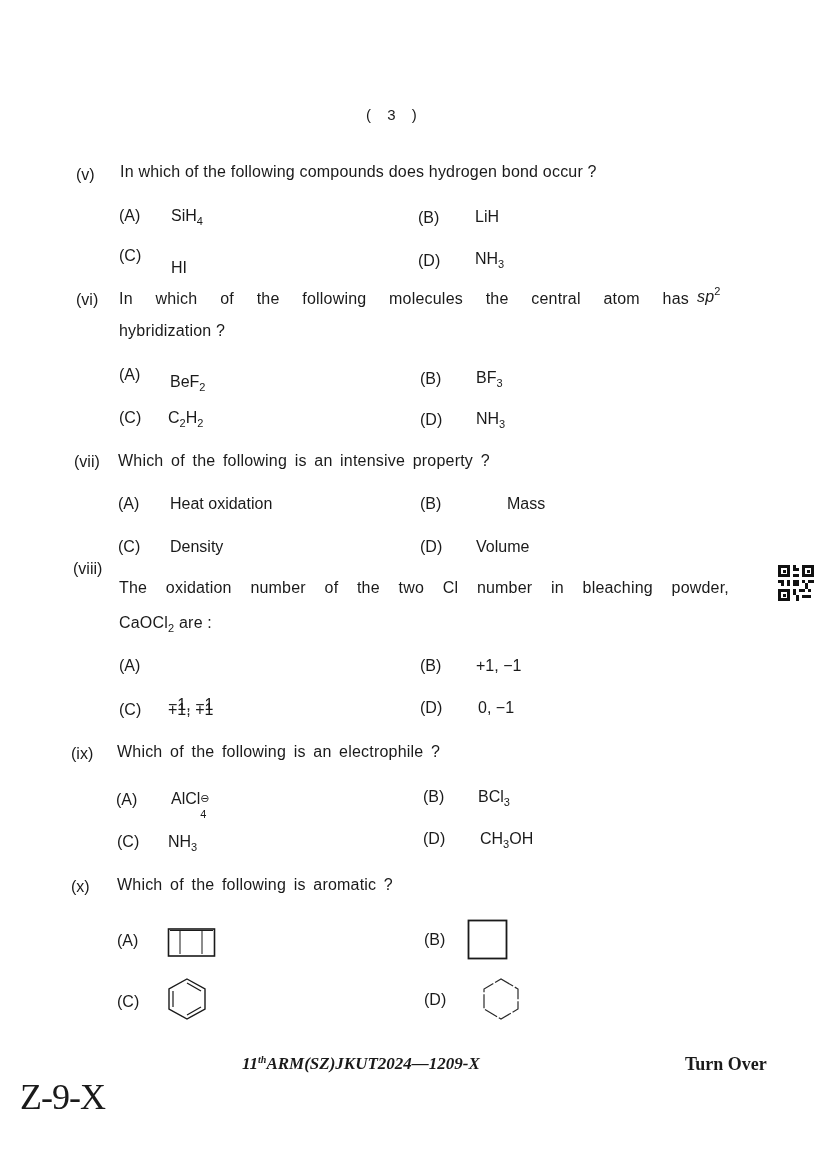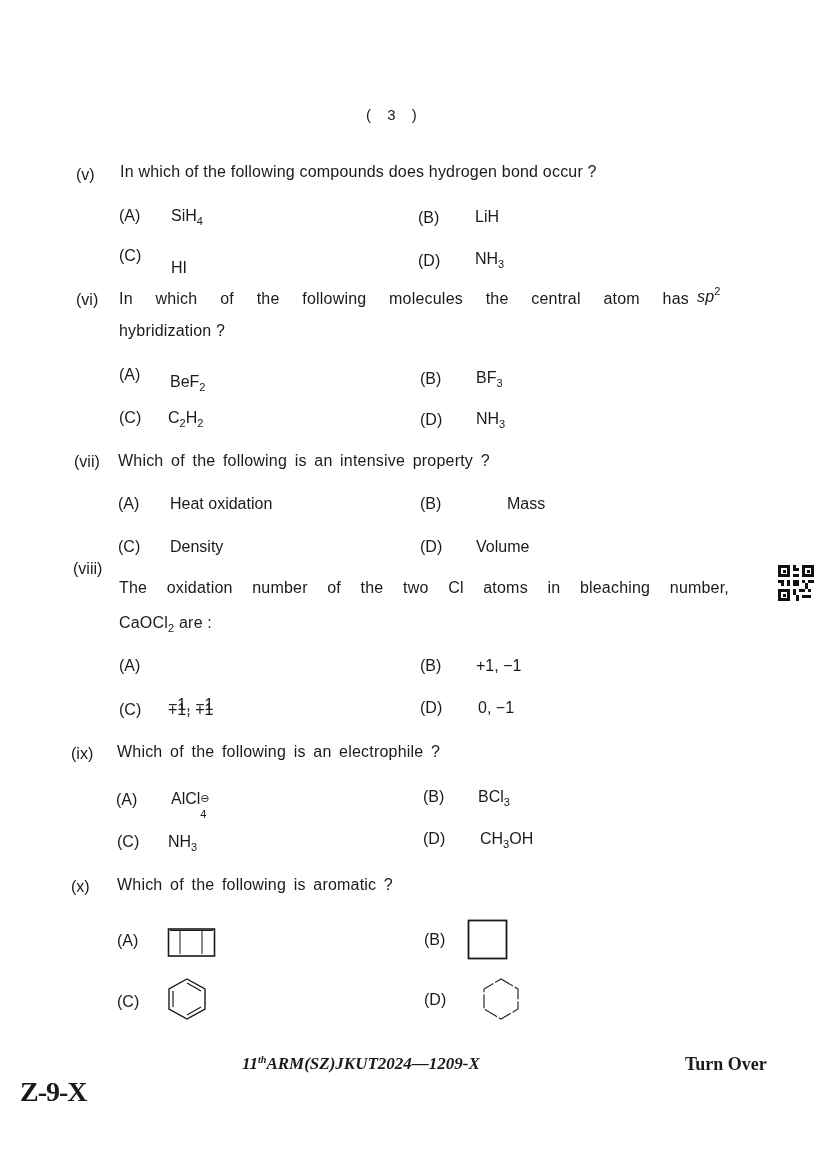--- a/index.html
+++ b/index.html
@@ -14,21 +14,21 @@
     .qtext { font-size: 16px; letter-spacing: 0.2px; white-space: nowrap; }
     .qtext.justify { text-align: justify; text-align-last: justify; }
     .opt-label { font-size: 16px; }
     .opt-val { font-size: 16px; white-space: nowrap; }
     sub { font-size: 11px; vertical-align: -4px; line-height: 0; }
     sup { font-size: 11px; vertical-align: 7px; line-height: 0; }
     .italic-sp { font-style: italic; }
     .footer-code { font-family: "Liberation Serif", "DejaVu Serif", serif; font-style: italic; font-weight: bold; font-size: 17px; left: 242px; top: 1054px; }
     .footer-code sup { font-size: 10px; vertical-align: 6px; }
     .turn-over { font-family: "Liberation Serif", "DejaVu Serif", serif; font-weight: bold; font-size: 18px; left: 685px; top: 1054px; }
-    .series { font-family: "Liberation Serif", "DejaVu Serif", serif; font-weight: bold; font-size: 28px; left: 20px; top: 1076px; letter-spacing: -1px; }
+    .series { font-family: "Liberation Serif", "DejaVu Serif", serif; font-weight: normal; font-size: 36px; left: 20px; top: 1076px; letter-spacing: -1px; }
     .qr { left: 778px; top: 565px; width: 36px; height: 36px; }
   </style>
 </head>
 <body>
 
 <div class="abs page-num">( 3 )</div>
 
 <div>
   <div class="abs qnum" style="left:76px;top:166px;">(v)</div>
   <div class="abs qtext" style="left:120px;top:163px;">In which of the following compounds does hydrogen bond occur ?</div>
@@ -95,21 +95,21 @@
       <rect x="5" y="8" width="1" height="2" fill="#111"></rect>
       <rect x="7" y="8" width="2" height="1" fill="#111"></rect>
     <rect x="8" y="10" width="3" height="1" fill="#111"></rect>
       <rect x="6" y="10" width="1" height="2" fill="#111"></rect>
       <rect x="10" y="8" width="1" height="1" fill="#111"></rect>
   </svg>
 </div>
 
 <div>
   <div class="abs qnum" style="left:73px;top:560px;">(viii)</div>
-  <div class="abs qtext justify" style="left:119px;top:579px;width:610px;">The oxidation number of the two Cl atoms in bleaching number,</div>
+  <div class="abs qtext justify" style="left:119px;top:579px;width:610px;">The oxidation number of the two Cl number in bleaching powder,</div>
   <div class="abs qtext" style="left:119px;top:614px;"><span>CaOCl</span><sub>2</sub> <span>are :</span></div>
   <div class="abs opt-label" style="left:119px;top:657px;">(A)</div>
   <div class="abs opt-val" style="left:168px;top:696px;">−1, −1</div>
   <div class="abs opt-label" style="left:420px;top:657px;">(B)</div>
   <div class="abs opt-val" style="left:476px;top:657px;">+1, −1</div>
   <div class="abs opt-label" style="left:119px;top:701px;">(C)</div>
   <div class="abs opt-val" style="left:168px;top:701px;">+1, +1</div>
   <div class="abs opt-label" style="left:420px;top:699px;">(D)</div>
   <div class="abs opt-val" style="left:478px;top:699px;">0, −1</div>
 </div>

